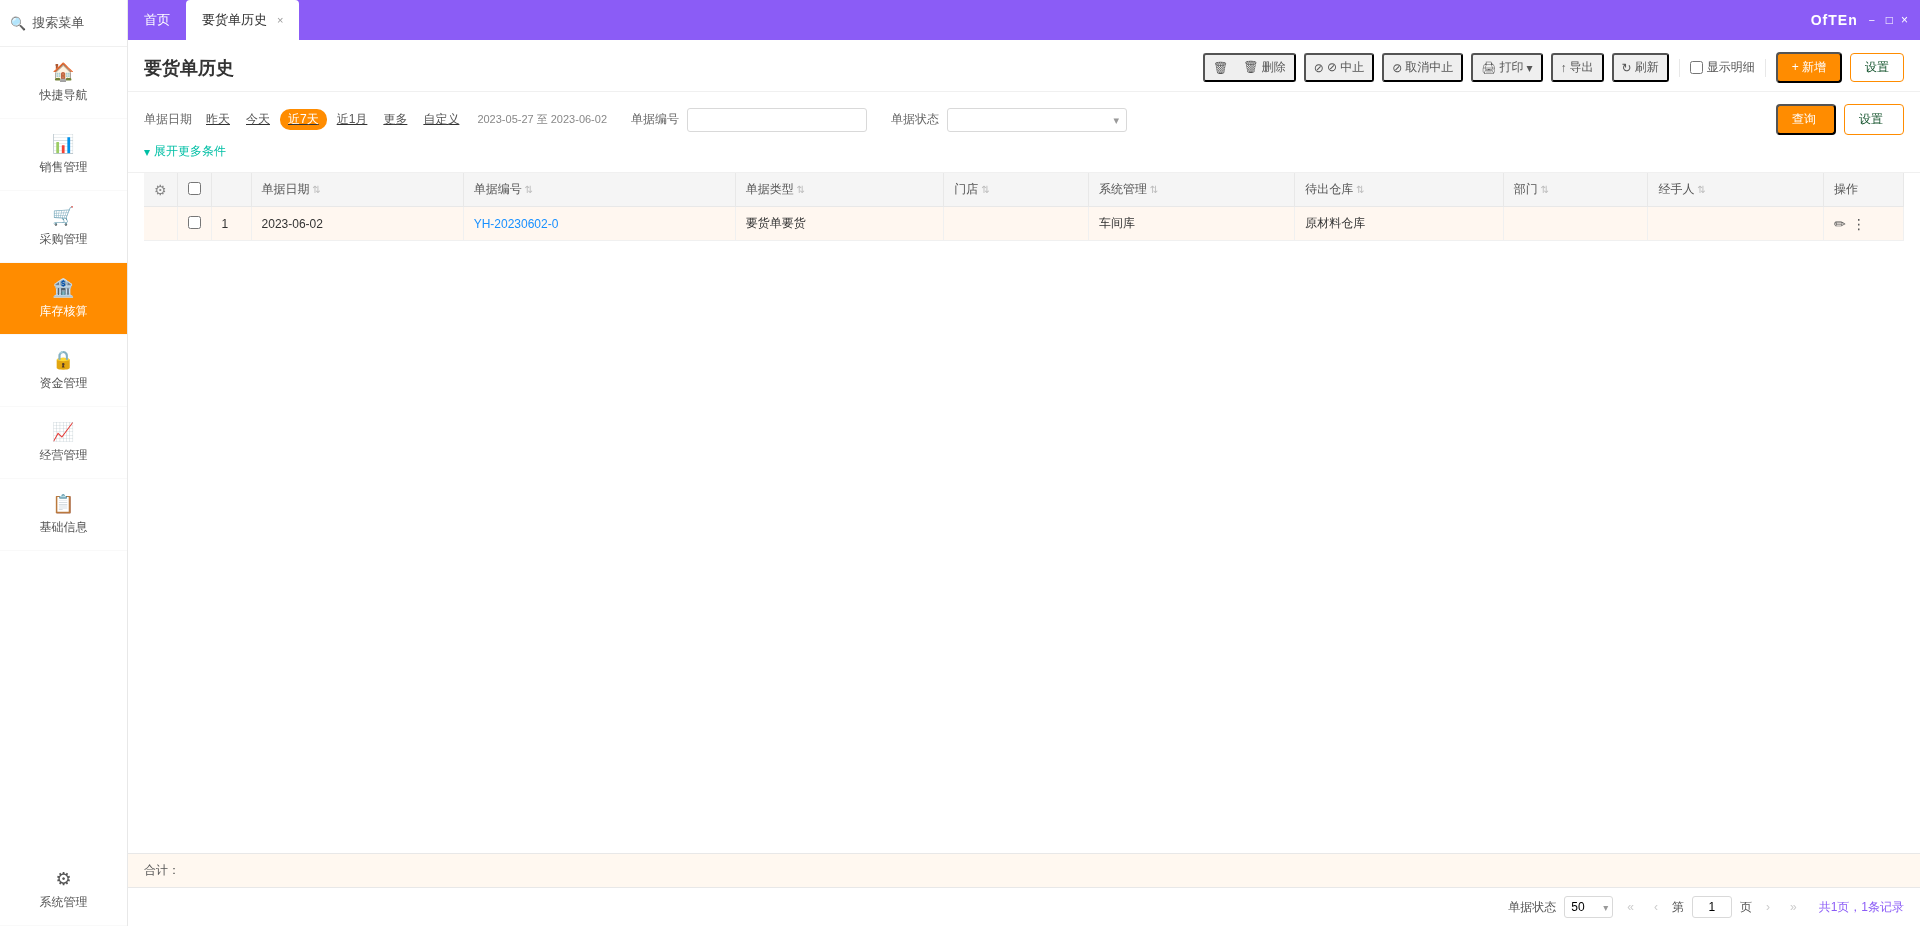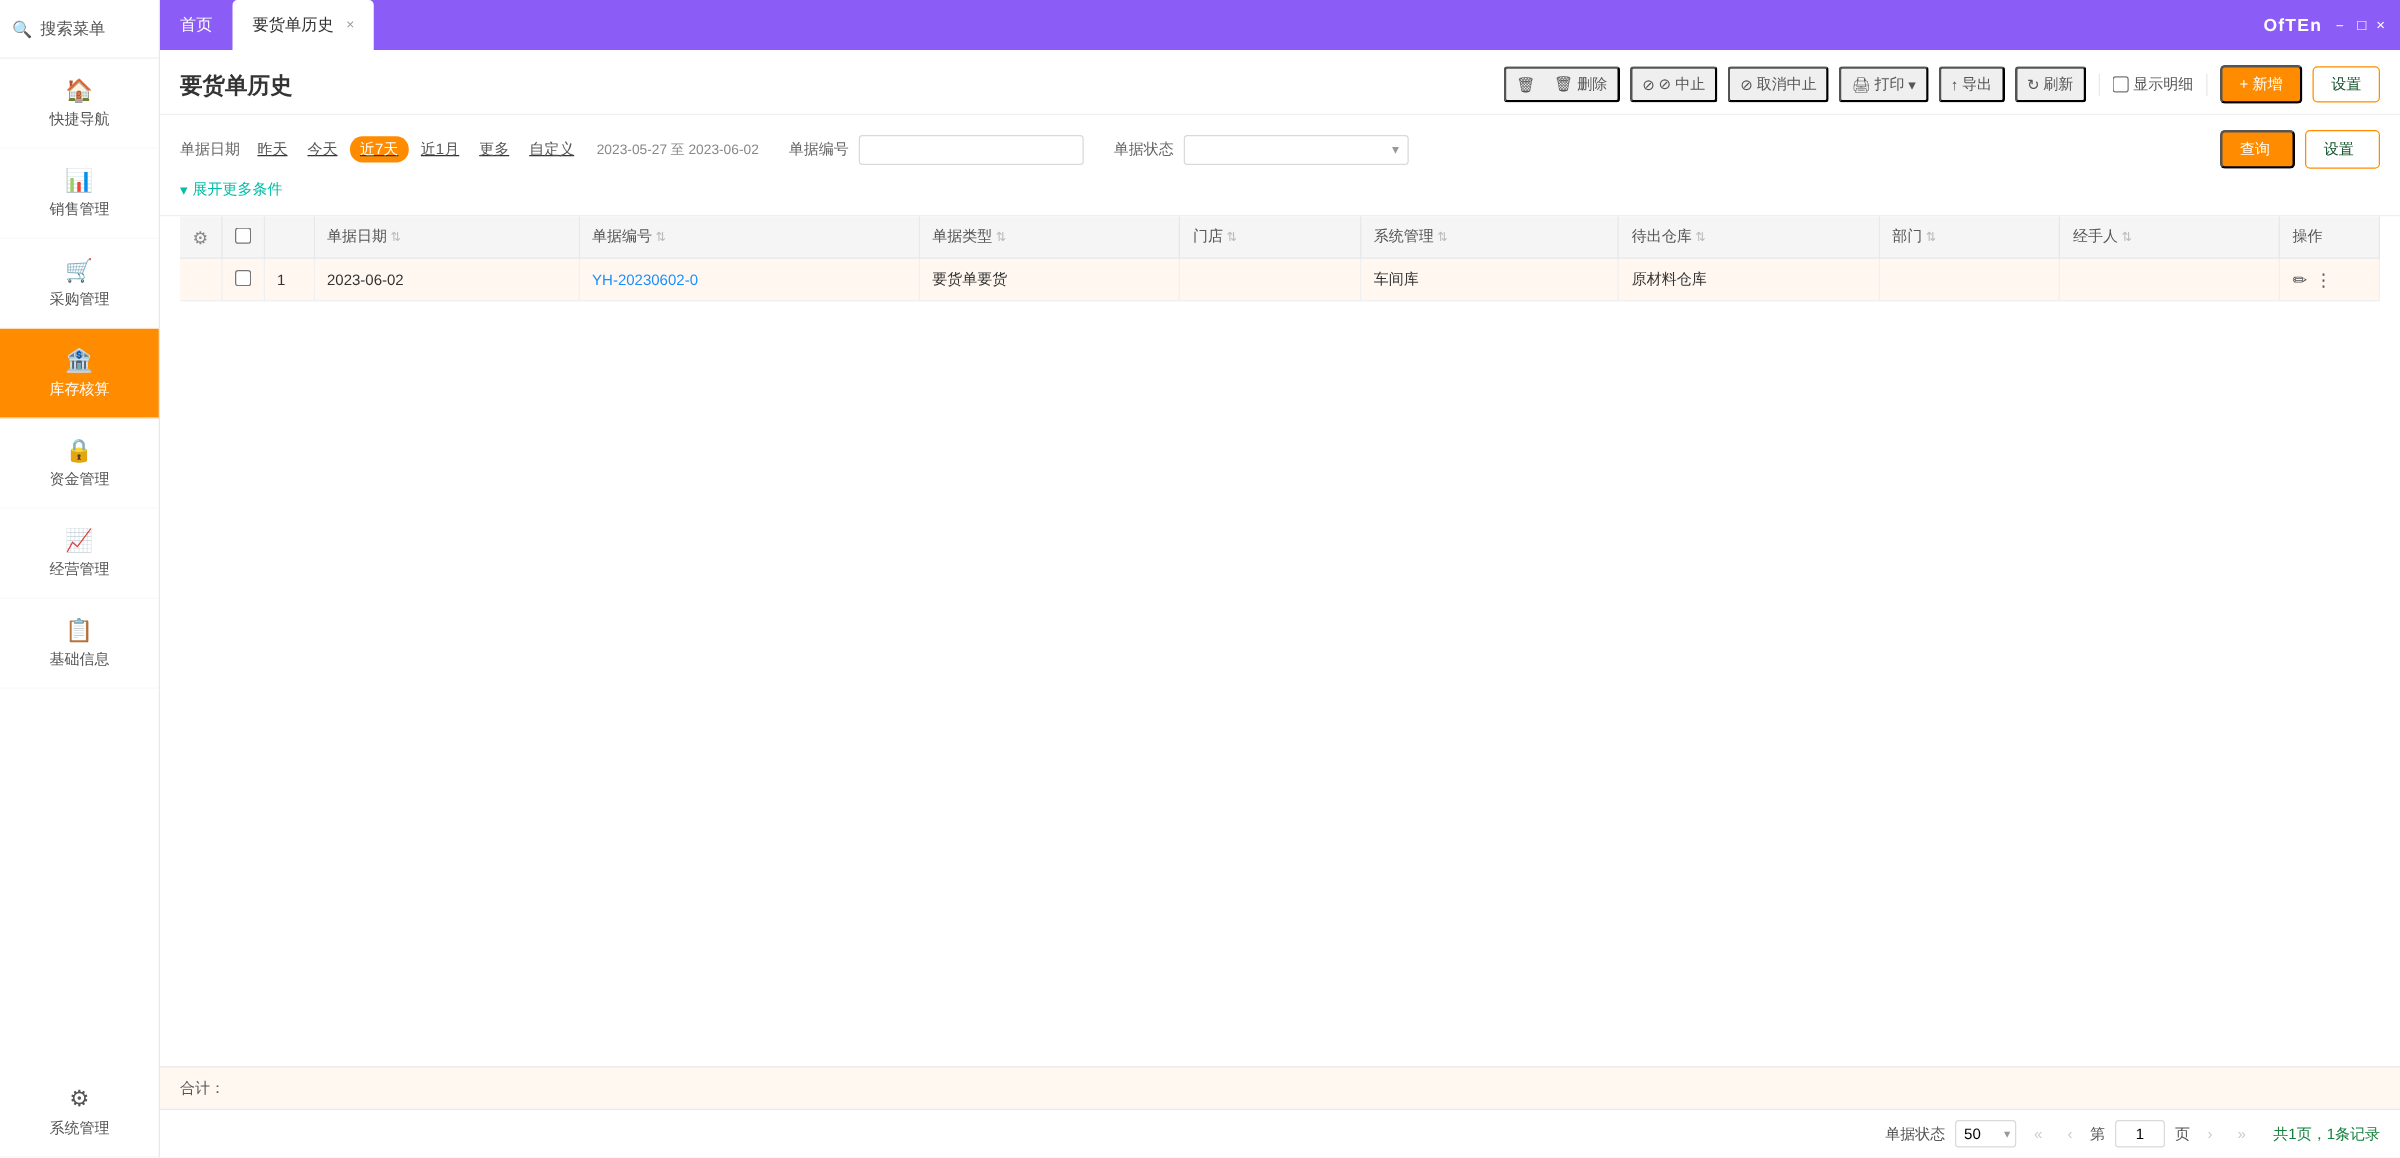--- a/index.html
+++ b/index.html
@@ -78,21 +78,21 @@
 
     
     .pagination { display: flex; align-items: center; justify-content: flex-end; padding: 8px 16px; border-top: 1px solid #e8e8e8; gap: 8px; font-size: 12px; background: #fff; }
     .pagination-label { color: #555; }
     .pagination-select { border: 1px solid #d9d9d9; border-radius: 3px; padding: 3px 20px 3px 6px; font-size: 12px; outline: none; appearance: none; background: #fff; }
     .pagination-select-wrap { position: relative; display: inline-block; }
     .pagination-select-wrap::after { content: '▾'; position: absolute; right: 5px; top: 50%; transform: translateY(-50%); color: #999; pointer-events: none; font-size: 10px; }
     .pagination-btn { cursor: pointer; color: #555; padding: 2px 6px; border-radius: 3px; font-size: 12px; }
     .pagination-btn.disabled { color: #ccc; cursor: default; }
     .pagination-input { border: 1px solid #d9d9d9; border-radius: 3px; padding: 3px 6px; font-size: 12px; width: 40px; text-align: center; outline: none; }
-    .pagination-info { color: #15803d; margin-left: 8px; }
+    .pagination-info { color: #8b5cf6; margin-left: 8px; }
   </style>
 </head>
 <body>
 
 <div class="app-container">
 
   <div class="sidebar">
     <div class="sidebar-search">
       <span>🔍</span>
       <span>搜索菜单</span>

